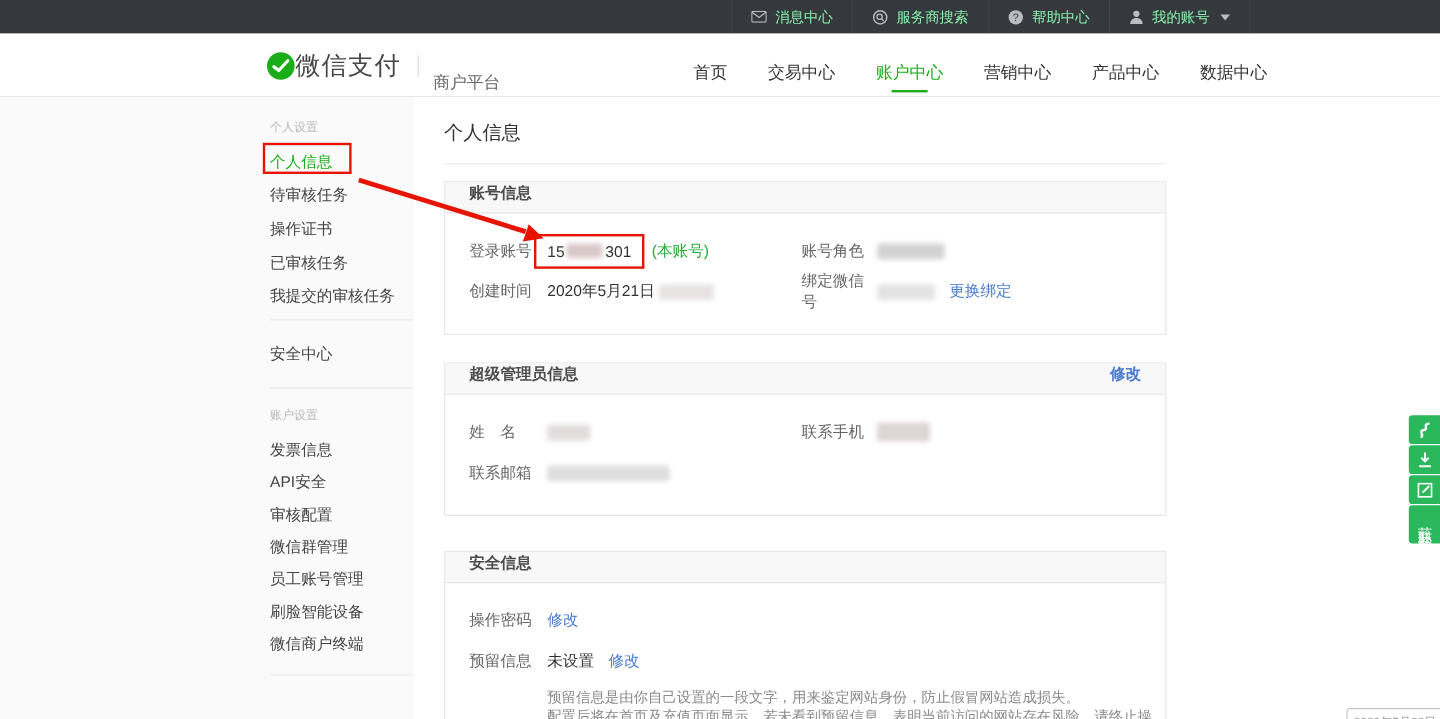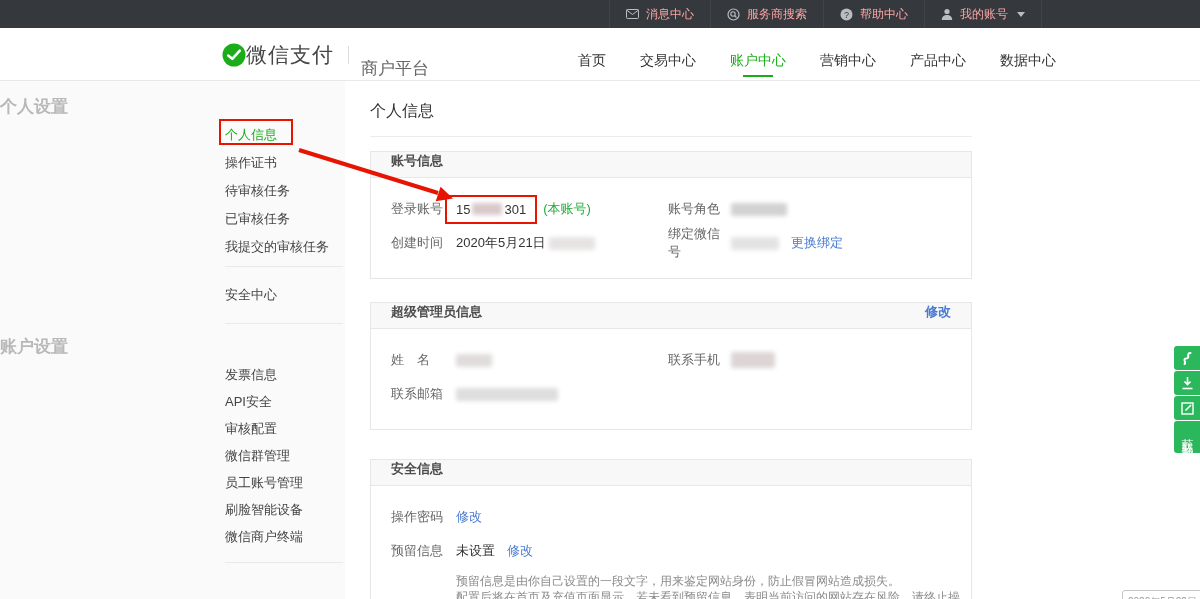--- a/index.html
+++ b/index.html
@@ -3,44 +3,44 @@
 <meta charset="utf-8">
 <style>
   * { margin:0; padding:0; box-sizing:border-box; }
   html,body { width:1200px; height:599px; overflow:hidden; background:#fff;
     font-family:"Liberation Sans", sans-serif; }
 
   
   .topbar { position:absolute; left:0; top:0; width:1200px; height:28px;
     background:#35383d; display:flex; justify-content:flex-end; padding-right:158px; }
   .tb-item { display:flex; align-items:center; gap:7px; padding:0 16px;
-    color:#fca5a5; font-size:12px; cursor:pointer; border-left:1px solid #40444a; }
+    color:#86efac; font-size:12px; cursor:pointer; border-left:1px solid #40444a; }
   .tb-item:last-child { border-right:1px solid #40444a; }
   .tb-item svg { display:block; }
   .caret { width:0; height:0; border-left:4px solid transparent; border-right:4px solid transparent;
     border-top:5px solid #b9bcc1; margin-left:2px; }
 
   
   .header { position:absolute; left:0; top:28px; width:1200px; height:53px;
     background:#fff; border-bottom:1px solid #e8e8e8; }
   .brand { position:absolute; left:222px; top:0; height:53px; display:flex; align-items:center; }
   .brand-name { font-size:21px; color:#464646; margin-left:0; letter-spacing:1px; }
   .brand-divider { width:1px; height:18px; background:#dcdcdc; margin:0 12px 0 14px; }
-  .brand-sub { font-size:17px; color:#666;margin-top:28px; }
+  .brand-sub { font-size:14px; color:#666;margin-top:28px; }
   .nav { position:absolute; left:578px; top:0; height:66px; display:flex; align-items:center; gap:34px; }
   .nav-item { font-size:14px; color:#333; cursor:pointer; position:relative; height:53px;
     display:flex; align-items:center; }
   .nav-item.active { color:#1aad19; }
   .nav-item.active::after { content:""; position:absolute; left:50%; transform:translateX(-50%);
     bottom:11px; width:30px; height:2px; background:#1aad19; }
 
   
   .side-panel { position:absolute; left:0; top:81px; width:345px; height:518px; background:#fafafa; }
   .side-nav { padding-top:12px; }
-  .sn-title { height:28px; line-height:28px; font-size:17px; color:#b8b8b8;font-weight:bold; }
+  .sn-title { height:28px; line-height:28px; padding-left:225px; font-size:10px; color:#b8b8b8; }
   .sn-item { height:28px; line-height:28px; padding-left:225px; font-size:13px; color:#444; cursor:pointer; }
   .sn-item.g3 { height:27px; line-height:27px; }
   .sn-item.active { color:#1aad19; }
   .sn-divider { height:1px; background:#e9e9e9; margin-left:225px; width:118px; }
   .dv1 { margin-top:5px; margin-bottom:14px; }
   .dv2 { margin-top:14px; margin-bottom:9px; }
   .dv3 { margin-top:12px; }
 
   
   .main { position:absolute; left:345px; top:81px; width:855px; height:518px; background:#fff; }
@@ -143,22 +143,22 @@
     <div class="nav-item">营销中心</div>
     <div class="nav-item">产品中心</div>
     <div class="nav-item">数据中心</div>
   </div>
 </div>
 
 <div class="side-panel">
   <div class="side-nav">
     <div class="sn-title">个人设置</div>
     <div class="sn-item active">个人信息</div>
+    <div class="sn-item">待审核任务</div>
     <div class="sn-item">操作证书</div>
-    <div class="sn-item">待审核任务</div>
     <div class="sn-item">已审核任务</div>
     <div class="sn-item">我提交的审核任务</div>
     <div class="sn-divider dv1"></div>
     <div class="sn-item">安全中心</div>
     <div class="sn-divider dv2"></div>
     <div class="sn-title">账户设置</div>
     <div class="sn-item g3">发票信息</div>
     <div class="sn-item g3">API安全</div>
     <div class="sn-item g3">审核配置</div>
     <div class="sn-item g3">微信群管理</div>

